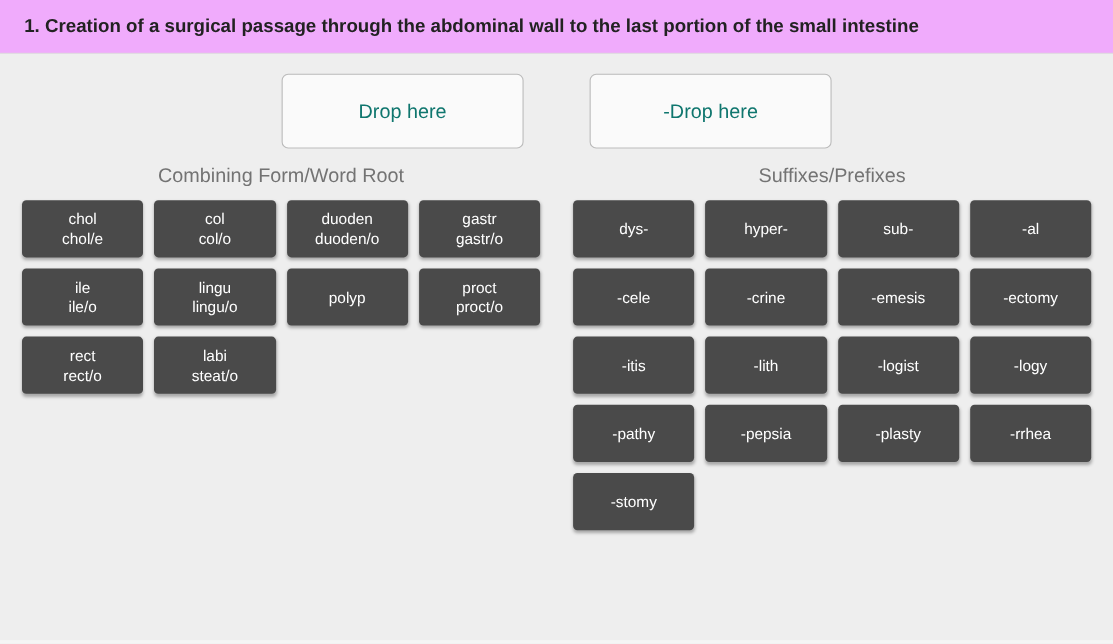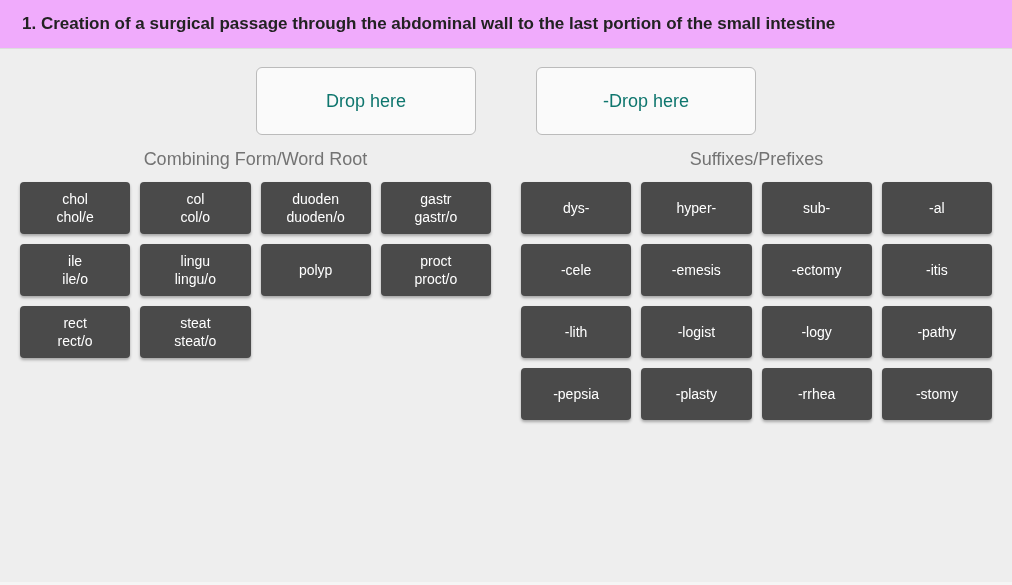--- a/index.html
+++ b/index.html
@@ -139,21 +139,21 @@
         </div>
         <div class="tile">
           <span class="tile-line">proct</span>
           <span class="tile-line">proct/o</span>
         </div>
         <div class="tile">
           <span class="tile-line">rect</span>
           <span class="tile-line">rect/o</span>
         </div>
         <div class="tile">
-          <span class="tile-line">steat</span>
+          <span class="tile-line">labi</span>
           <span class="tile-line">steat/o</span>
         </div>
       </div>
     </div>
 
     <div class="column">
       <div class="col-title">Suffixes/Prefixes</div>
       <div class="grid">
         <div class="tile">
             <span class="tile-line">dys-</span>
@@ -164,20 +164,23 @@
         <div class="tile">
             <span class="tile-line">sub-</span>
           </div>
         <div class="tile">
             <span class="tile-line">-al</span>
           </div>
         <div class="tile">
             <span class="tile-line">-cele</span>
           </div>
         <div class="tile">
+            <span class="tile-line">-crine</span>
+          </div>
+        <div class="tile">
             <span class="tile-line">-emesis</span>
           </div>
         <div class="tile">
             <span class="tile-line">-ectomy</span>
           </div>
         <div class="tile">
             <span class="tile-line">-itis</span>
           </div>
         <div class="tile">
             <span class="tile-line">-lith</span>

